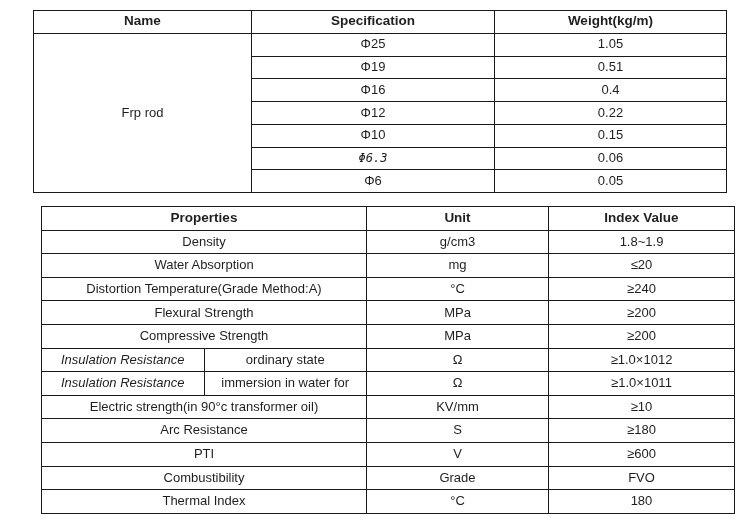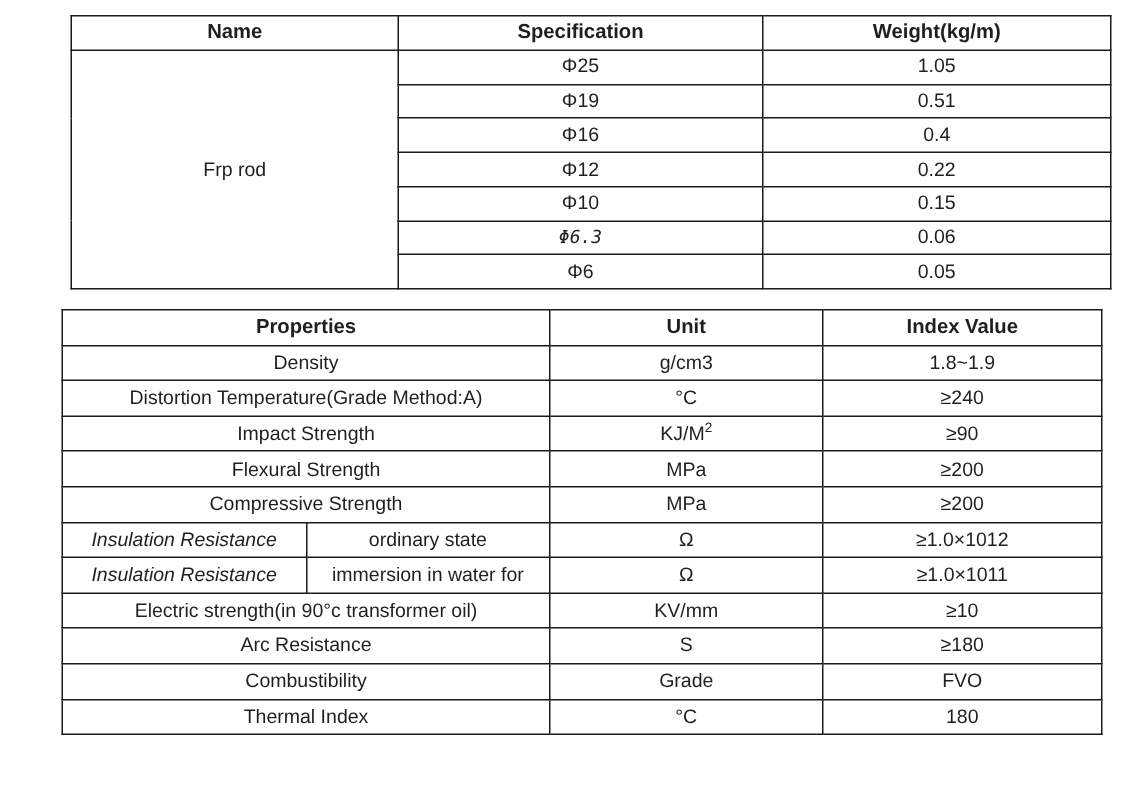--- a/index.html
+++ b/index.html
@@ -12,21 +12,21 @@
     height: 524px;
     font-family: "Liberation Sans", sans-serif;
     color: #1a1a1a;
     position: relative;
     overflow: hidden;
   }
 
   
   #spec-table-wrap {
     position: absolute;
-    left: 47px;
+    left: 33px;
     top: 10px;
     width: 666px;
   }
   #prop-table-wrap {
     position: absolute;
     left: 41px;
     top: 206px;
     width: 666px;
   }
 
@@ -133,28 +133,28 @@
         <th class="c-index">Index Value</th>
       </tr>
     </thead>
     <tbody id="prop-body">
         <tr>
           <td class="c-prop" colspan="2">Density</td>
           <td class="c-unit">g/cm3</td>
           <td class="c-index">1.8~1.9</td>
         </tr>
         <tr>
+          <td class="c-prop" colspan="2">Water Absorption</td>
+          <td class="c-unit">mg</td>
+          <td class="c-index">≤20</td>
+        </tr>
+        <tr>
           <td class="c-prop" colspan="2">Distortion Temperature(Grade Method:A)</td>
           <td class="c-unit">°C</td>
           <td class="c-index">≥240</td>
-        </tr>
-        <tr>
-          <td class="c-prop" colspan="2">Impact Strength</td>
-          <td class="c-unit">KJ/M<span class="sup">2</span></td>
-          <td class="c-index">≥90</td>
         </tr>
         <tr>
           <td class="c-prop" colspan="2">Flexural Strength</td>
           <td class="c-unit">MPa</td>
           <td class="c-index">≥200</td>
         </tr>
         <tr>
           <td class="c-prop" colspan="2">Compressive Strength</td>
           <td class="c-unit">MPa</td>
           <td class="c-index">≥200</td>
@@ -175,20 +175,25 @@
           <td class="c-prop" colspan="2">Electric strength(in 90°c transformer oil)</td>
           <td class="c-unit">KV/mm</td>
           <td class="c-index">≥10</td>
         </tr>
         <tr>
           <td class="c-prop" colspan="2">Arc Resistance</td>
           <td class="c-unit">S</td>
           <td class="c-index">≥180</td>
         </tr>
         <tr>
+          <td class="c-prop" colspan="2">PTI</td>
+          <td class="c-unit">V</td>
+          <td class="c-index">≥600</td>
+        </tr>
+        <tr>
           <td class="c-prop" colspan="2">Combustibility</td>
           <td class="c-unit">Grade</td>
           <td class="c-index">FVO</td>
         </tr>
         <tr>
           <td class="c-prop" colspan="2">Thermal Index</td>
           <td class="c-unit">°C</td>
           <td class="c-index">180</td>
         </tr>
       </tbody>

